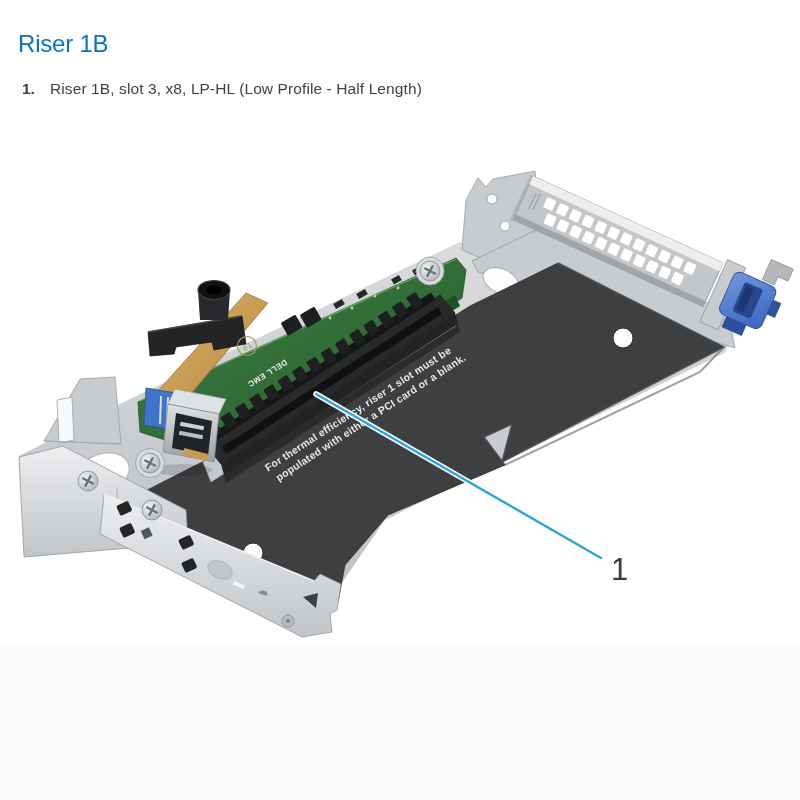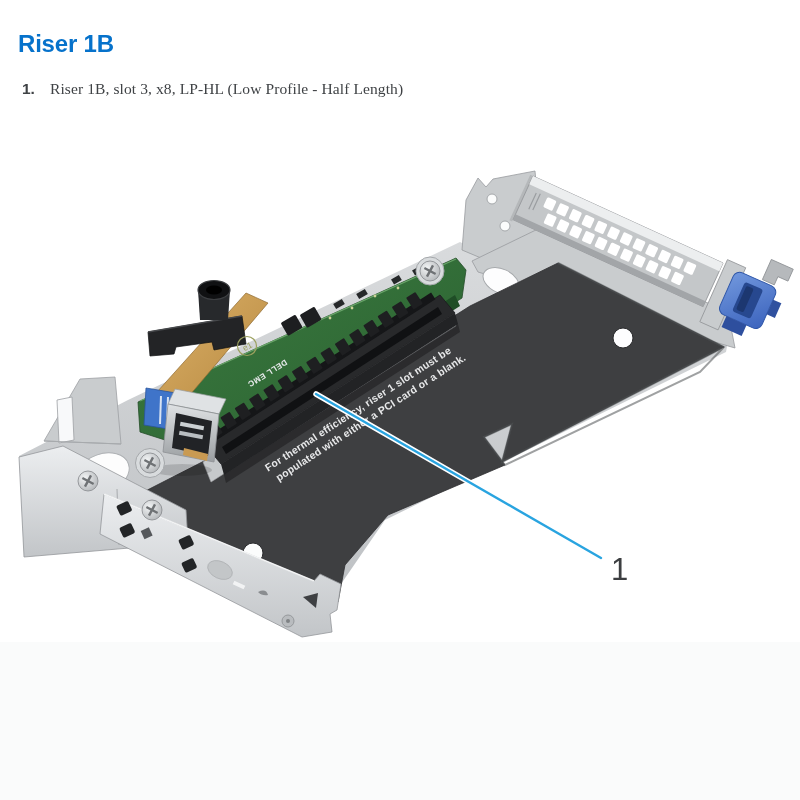--- a/index.html
+++ b/index.html
@@ -12,29 +12,29 @@
     --latch-blue:#4A77D2; --usb-blue:#3F74C9;
   }
   html,body{margin:0;padding:0;}
   body{
     width:800px;height:800px;background:#ffffff;overflow:hidden;
     font-family:"Liberation Sans", sans-serif;color:var(--text);
     position:relative;
   }
   .page-title{
     position:absolute;left:18px;top:30px;margin:0;
-    font-size:24px;font-weight:bold;letter-spacing:-.2px;
+    font-size:24px;font-weight:normal;letter-spacing:-.2px;
     color:var(--accent);
   }
   .legend-row{
     position:absolute;left:22px;top:80px;display:flex;align-items:baseline;
     font-size:15.5px;color:var(--text);
   }
   .legend-marker{font-weight:bold;width:28px;flex:0 0 28px;}
-  .legend-label{letter-spacing:.1px;font-family:Liberation Serif, serif;}
+  .legend-label{letter-spacing:.1px;}
   figure.riser-figure{position:absolute;left:0;top:130px;margin:0;width:800px;height:670px;}
   svg{display:block;} .m-mid{fill:var(--metal-mid);}
   .shroud-fill{fill:var(--shroud);}
   .shroud-txt{fill:var(--shroud-text);font-size:10.4px;font-weight:bold;letter-spacing:.25px;}
   .pcb{fill:url(#gradGreen);}
   .callout-line-casing{stroke:#ffffff;stroke-width:5.5;stroke-linecap:round;fill:none;}
   .callout-line{stroke:var(--callout-blue);stroke-width:2.4;stroke-linecap:round;fill:none;}
   .callout-num{fill:var(--callout-label);font-size:31px;}
   .pcb-silk{fill:#E8EAEC;font-size:8px;font-weight:bold;letter-spacing:.5px;}
   .stamp{fill:#9BA05E;font-size:8.5px;}

